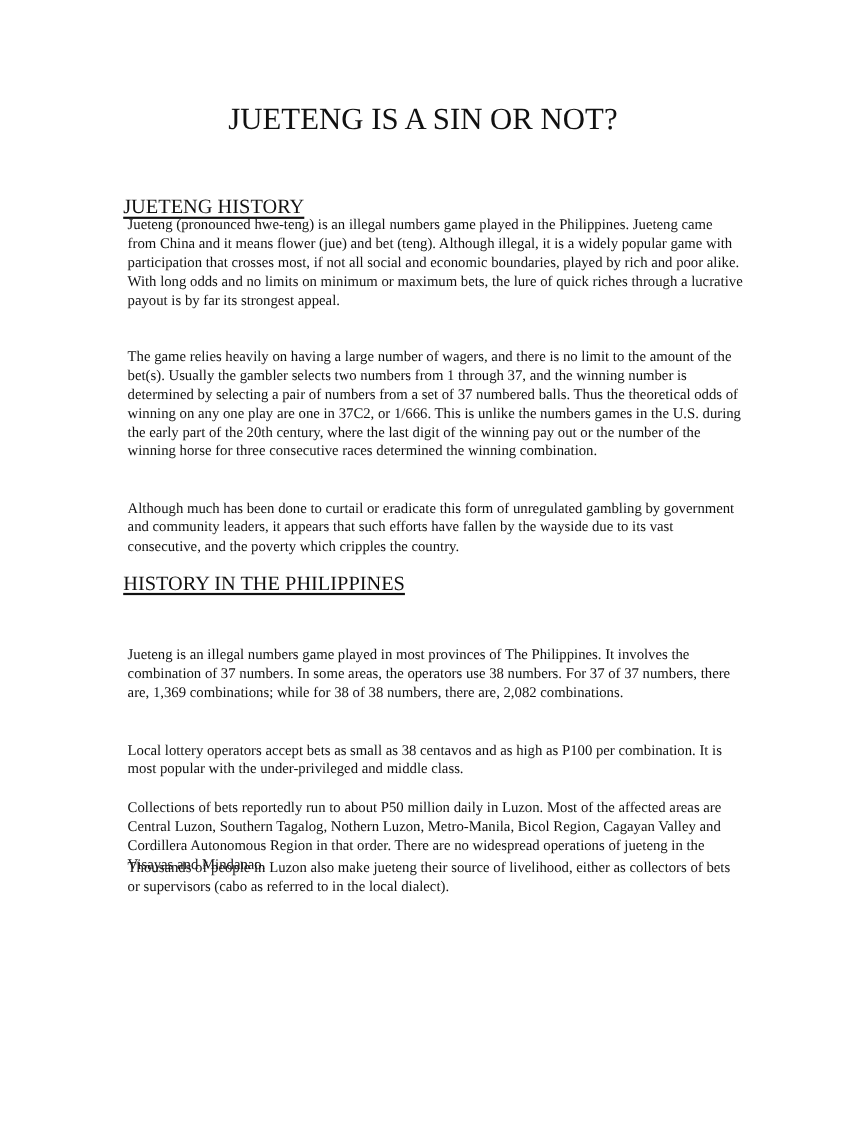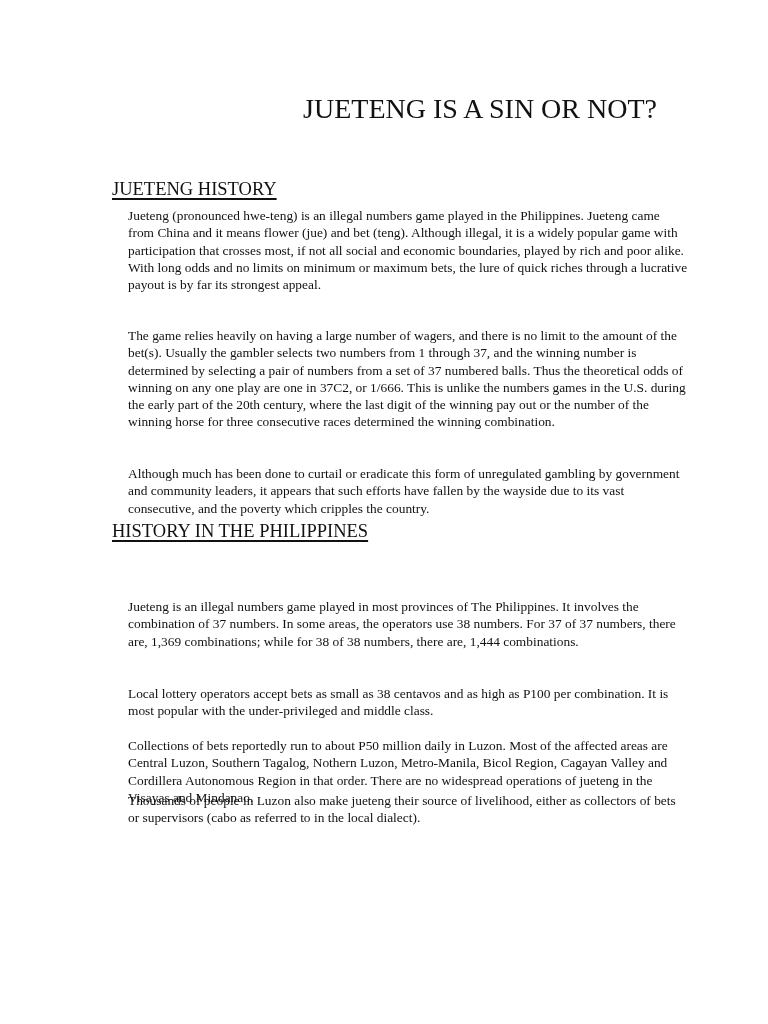--- a/index.html
+++ b/index.html
@@ -19,21 +19,21 @@
       position: absolute;
       left: 112px;
       top: 0;
       width: 560px;
     }
     .title {
       position: absolute;
       left: 0;
       top: 92px;
       width: 545px;
-      text-align: right;
+      text-align: center;
       font-size: 28px;
       line-height: 34px;
       font-weight: normal;
       margin: 0;
       letter-spacing: 0px;
     }
     .heading {
       position: absolute;
       left: 0;
       font-size: 18.5px;
@@ -43,34 +43,34 @@
       text-decoration: underline;
       text-decoration-thickness: 1.5px;
       text-underline-offset: 3px;
     }
     .para {
       position: absolute;
       left: 0;
       width: 560px;
       font-size: 13.4px;
       line-height: 17.3px;
-      margin: 16px;
+      margin: 4px;
     }
   </style>
 </head>
 <body>
 
 <div class="page">
   <h1 class="title">JUETENG IS A SIN OR NOT?</h1>
 
   <h2 class="heading" style="top:150px;margin-top:28px;">JUETENG HISTORY</h2>
 
   <p class="para" style="top:191px;">Jueteng (pronounced hwe-teng) is an illegal numbers game played in the Philippines. Jueteng came from China and it means flower (jue) and bet (teng). Although illegal, it is a widely popular game with participation that crosses most, if not all social and economic boundaries, played by rich and poor alike. With long odds and no limits on minimum or maximum bets, the lure of quick riches through a lucrative payout is by far its strongest appeal.</p>
   <p class="para" style="top:311px;">The game relies heavily on having a large number of wagers, and there is no limit to the amount of the bet(s). Usually the gambler selects two numbers from 1 through 37, and the winning number is determined by selecting a pair of numbers from a set of 37 numbered balls. Thus the theoretical odds of winning on any one play are one in 37C2, or 1/666. This is unlike the numbers games in the U.S. during the early part of the 20th century, where the last digit of the winning pay out or the number of the winning horse for three consecutive races determined the winning combination.</p>
   <p class="para" style="top:449px;">Although much has been done to curtail or eradicate this form of unregulated gambling by government and community leaders, it appears that such efforts have fallen by the wayside due to its vast consecutive, and the poverty which cripples the country.</p>
 
   <h2 class="heading" style="top:520px;">HISTORY IN THE PHILIPPINES</h2>
 
-  <p class="para" style="top:582px;">Jueteng is an illegal numbers game played in most provinces of The Philippines. It involves the combination of 37 numbers. In some areas, the operators use 38 numbers. For 37 of 37 numbers, there are, 1,369 combinations; while for 38 of 38 numbers, there are, 1,444 combinations.</p>
+  <p class="para" style="top:582px;">Jueteng is an illegal numbers game played in most provinces of The Philippines. It involves the combination of 37 numbers. In some areas, the operators use 38 numbers. For 37 of 37 numbers, there are, 1,369 combinations; while for 38 of 38 numbers, there are, 2,082 combinations.</p>
   <p class="para" style="top:669px;">Local lottery operators accept bets as small as 38 centavos and as high as P100 per combination. It is most popular with the under-privileged and middle class.</p>
   <p class="para" style="top:721px;">Collections of bets reportedly run to about P50 million daily in Luzon. Most of the affected areas are Central Luzon, Southern Tagalog, Nothern Luzon, Metro-Manila, Bicol Region, Cagayan Valley and Cordillera Autonomous Region in that order. There are no widespread operations of jueteng in the Visayas and Mindanao.</p>
   <p class="para" style="top:776px;">Thousands of people in Luzon also make jueteng their source of livelihood, either as collectors of bets or supervisors (cabo as referred to in the local dialect).</p>
 </div>
 
 </body></html>

